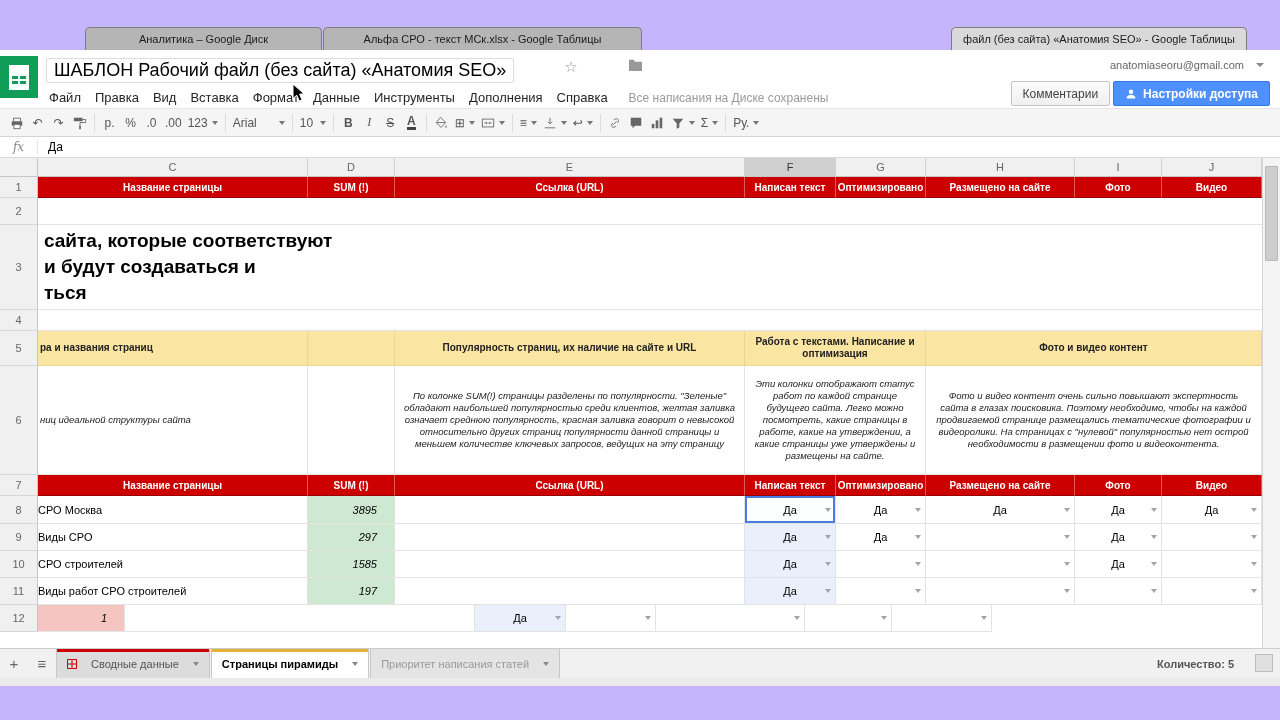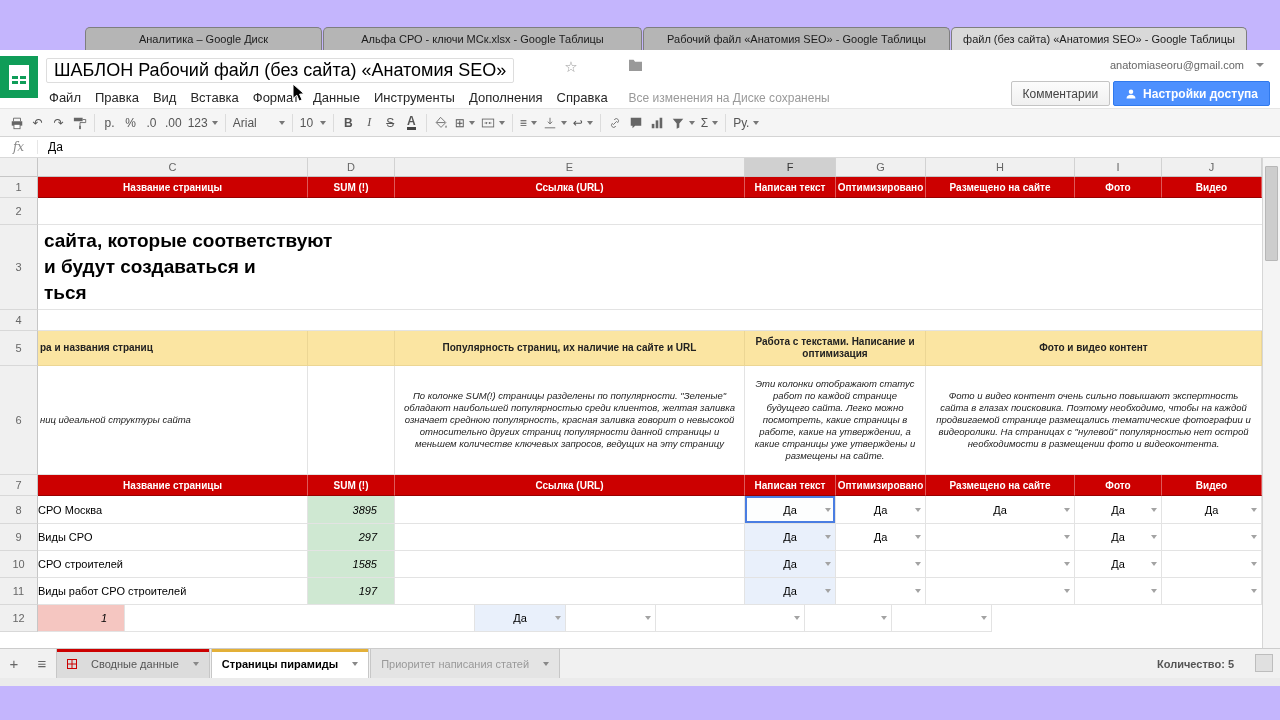--- a/index.html
+++ b/index.html
@@ -118,24 +118,21 @@
 </head>
 <body>
 
 <div class="stage">
 
   <div class="btabs">
     <div class="btab" style="left:85px;width:237px">
         <span>Аналитика – Google Диск</span>
       </div>
     <div class="btab" style="left:323px;width:319px">
-        <span>Альфа СРО - ключи МСк.xlsx - Google Таблицы</span>
-      </div>
-    <div class="btab" style="left:643px;width:307px">
-        <span>Рабочий файл «Анатомия SEO» - Google Таблицы</span>
+        <span>Альфа СРО - текст МСк.xlsx - Google Таблицы</span>
       </div>
     <div class="btab active" style="left:951px;width:296px">
         <span>файл (без сайта) «Анатомия SEO» - Google Таблицы</span>
       </div>
   </div>
 
   <div class="app">
 
     <div class="logo">
       <svg width="22" height="27" viewBox="0 0 22 27">
@@ -178,21 +175,21 @@
     <div class="menubar">
       <span class="menu-item">Файл</span>
       <span class="menu-item">Правка</span>
       <span class="menu-item">Вид</span>
       <span class="menu-item">Вставка</span>
       <span class="menu-item">Формат</span>
       <span class="menu-item">Данные</span>
       <span class="menu-item">Инструменты</span>
       <span class="menu-item">Дополнения</span>
       <span class="menu-item">Справка</span>
-      <span class="save-status">Все изменения на Диске сохранены</span>
+      <span class="save-status">Все написания на Диске сохранены</span>
     </div>
 
     <div class="toolbar">
       <span class="tb">
           <svg width="14" height="14" viewBox="0 0 16 16">
             <path d="M4 6V2.5h8V6" stroke="#666" fill="none"></path>
             <rect x="2" y="6" width="12" height="5" fill="#666"></rect>
             <rect x="4.5" y="9.5" width="7" height="5" fill="#fff" stroke="#666"></rect>
           </svg>
         </span>

